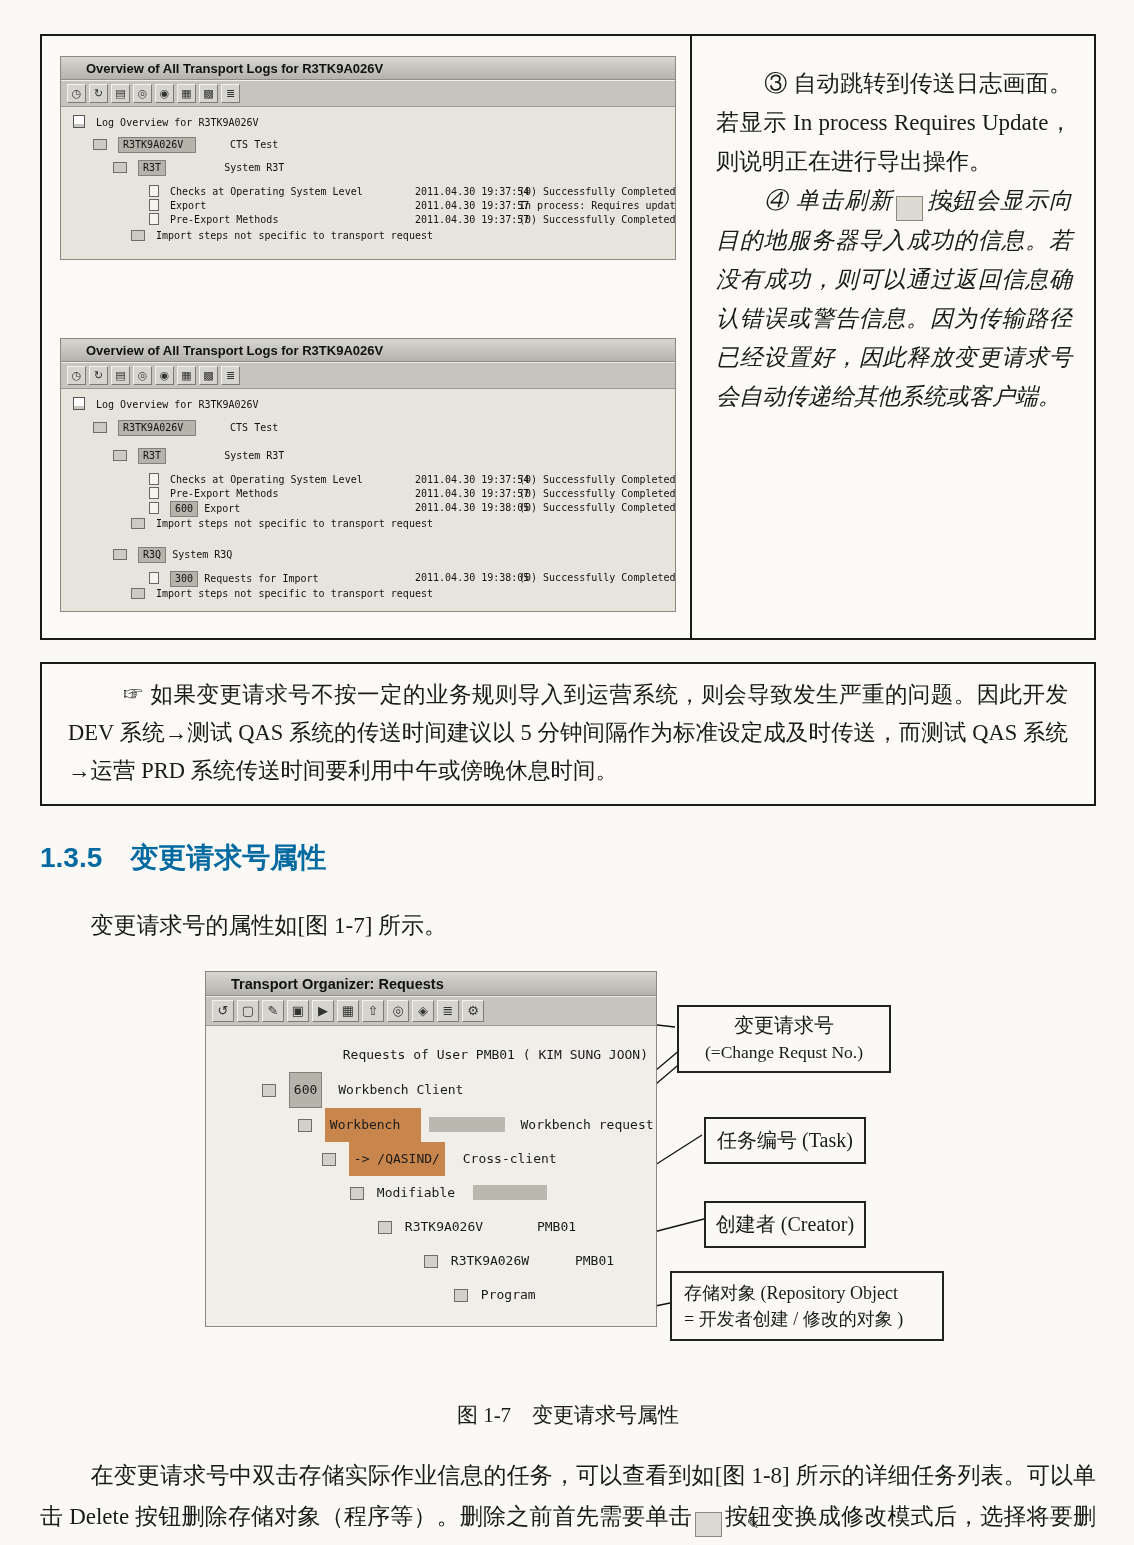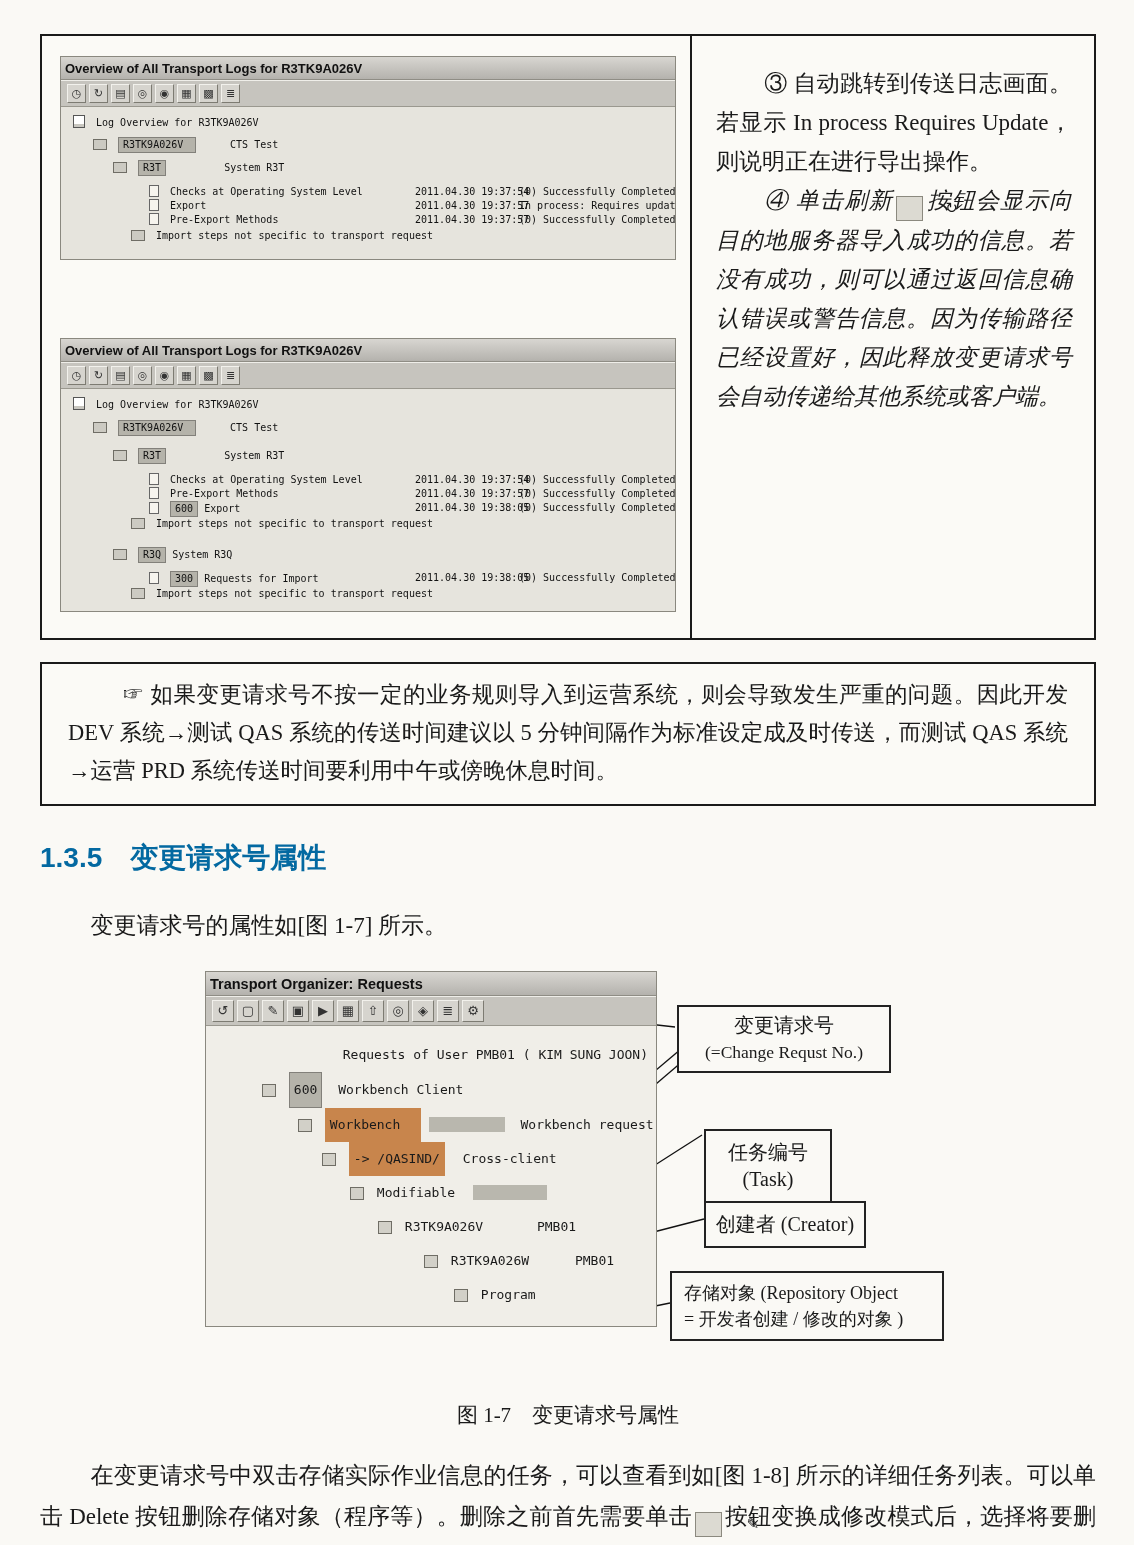--- a/index.html
+++ b/index.html
@@ -17,21 +17,21 @@
   .figbox { border:2px solid #1a1a1a; display:flex; background:#fbfaf6; }
   .fig-left { width:648px; padding:20px 14px 26px 18px; }
   .fig-right { flex:1; border-left:2px solid #1a1a1a; padding:28px 22px 18px 24px; }
   .fig-right p { font-size:23px; line-height:39px; text-align:justify; margin:0; }
   .p3 { margin-top:40px; text-indent:2.1em; }
   .p4 { margin-top:88px; text-indent:2.1em;font-style:italic; }
 
   
   .sapwin { border:1px solid #8a887f; background:#e6e4dd; overflow:hidden; }
   .sap-title {
-    height:23px; line-height:23px; padding:0 4px;
+    height:23px; line-height:23px; padding:0 25px;
     background:linear-gradient(#d8d6d1,#b4b2ad);
     font-family:"Liberation Sans", sans-serif; font-weight:bold; font-size:13px; color:#111;
     border-bottom:1px solid #8f8d85;
   }
   .sap-toolbar {
     background:#c6c4be; border-top:1px solid #efeee9; border-bottom:1px solid #9a988f;
     padding:3px 6px; display:flex; gap:3px; align-items:center;
   }
   .tbtn {
     width:19px; height:19px; background:#d6d4ce;
@@ -83,21 +83,21 @@
   .org-body .ticon { margin-right:5px; }
   .org-body .tlabel { display:inline-block; }
   .org-body .fillbox { height:15px; vertical-align:-3px; }
 
   .callout {
     position:absolute; border:2px solid #222; background:#faf9f5;
     text-align:center; font-size:20px; line-height:27px; padding:5px 8px;
   }
   .callout .sub { font-size:17.5px; }
   .co-request { left:637px; top:34px; width:214px; }
-  .co-task    { left:664px; top:158px; width:128px; padding:8px 6px; }
+  .co-task    { left:664px; top:146px; width:162px; padding:8px 6px; }
   .co-creator { left:664px; top:230px; width:162px; padding:8px 6px; }
   .co-repo    { left:630px; top:300px; width:274px; text-align:left; font-size:18px; line-height:26px; padding:7px 12px; }
   .fig7-svg { position:absolute; left:0; top:0; pointer-events:none; }
 
   .caption { text-align:center; margin:28px 0 0 0; font-size:21px; }
 
   .closing { margin:26px 0 0 0; font-size:23px; line-height:41px; text-align:justify; text-indent:2.2em; }
 
   .inline-icon {
     display:inline-block; width:27px; height:25px;

